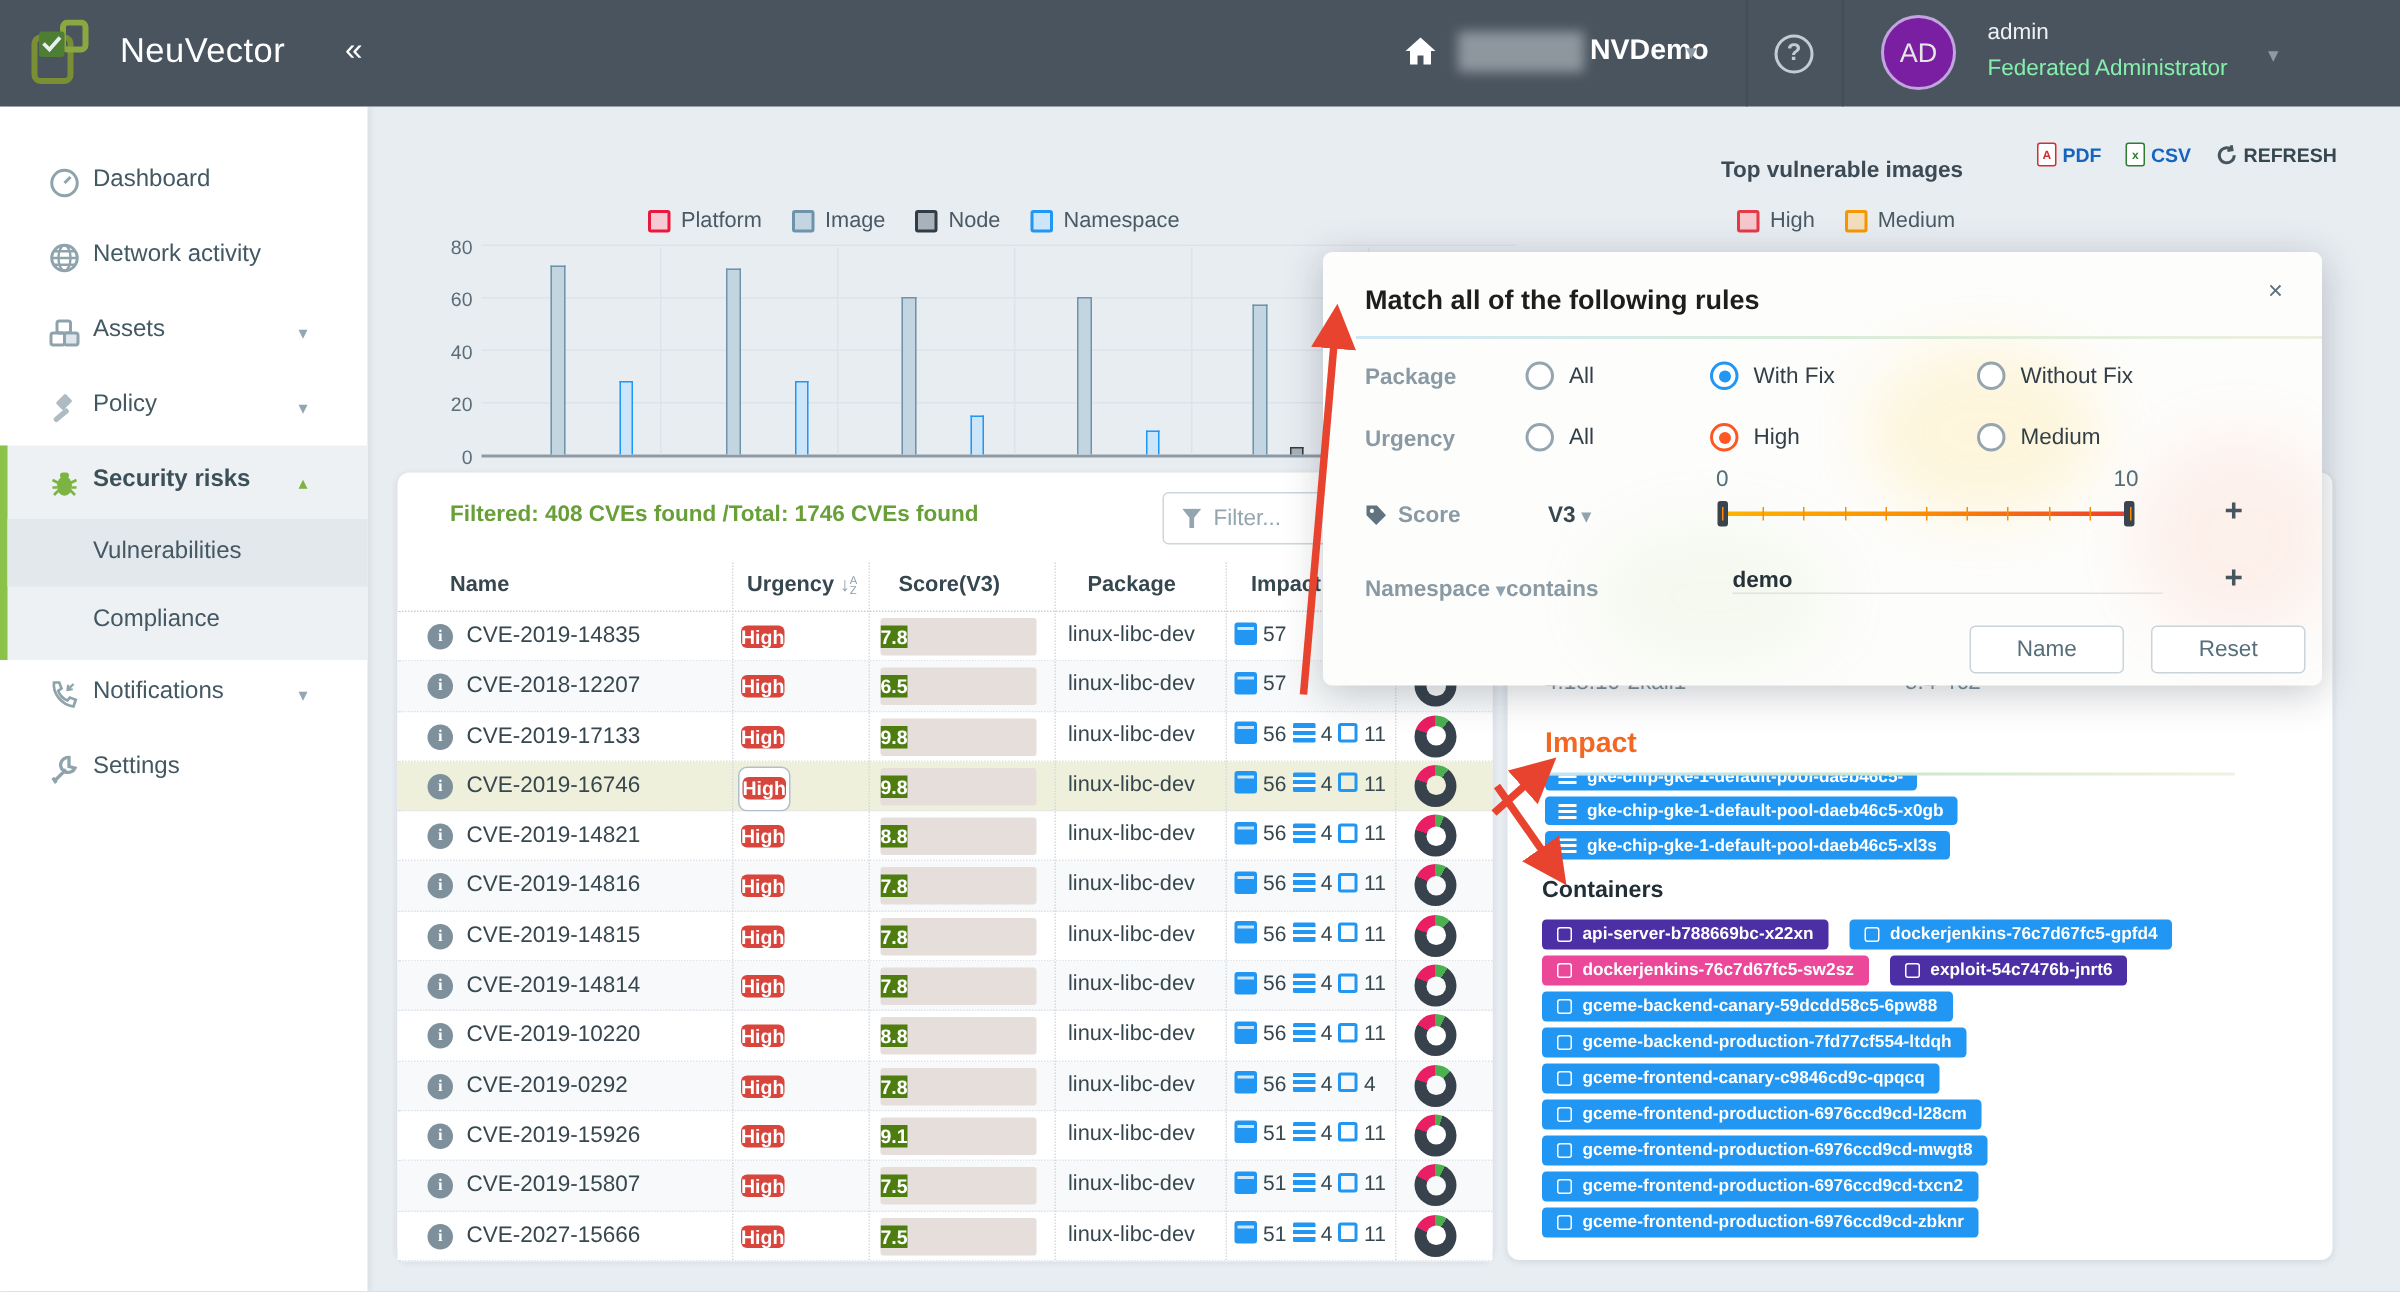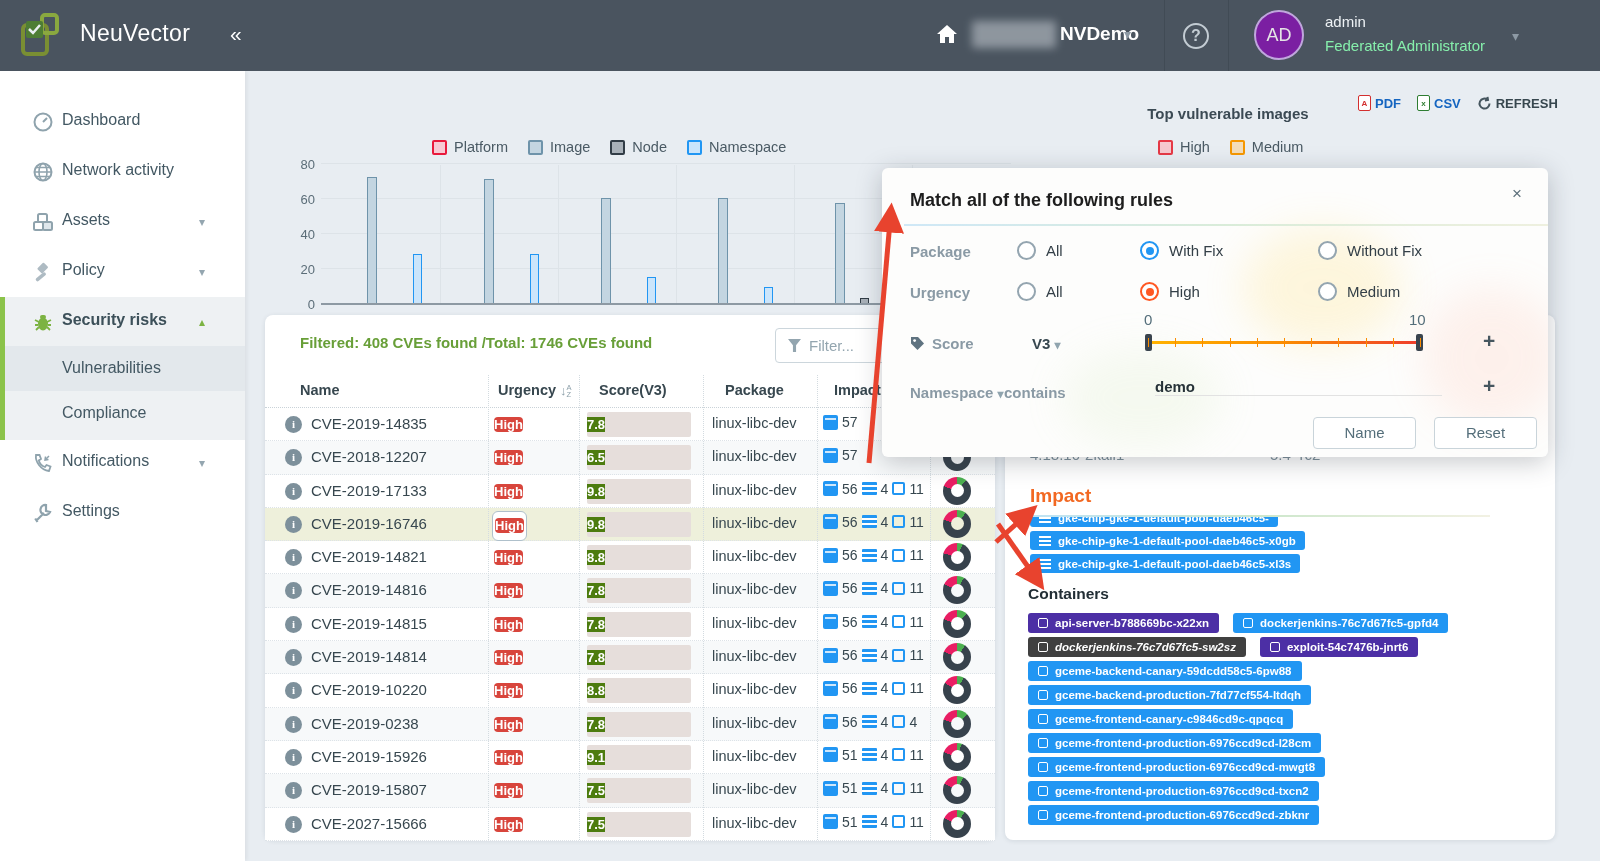--- a/index.html
+++ b/index.html
@@ -467,21 +467,21 @@
             <span>4</span>
             <span class="ic-cbx"></span>
             <span>11</span>
           </span>
           <span class="donut" style="background:conic-gradient(from 0deg, #4caf50 0deg 28deg, #37424c 28deg 300deg, #e91e63 300deg 360deg)">
             <span class="hole" style="background:#ffffff"></span>
           </span>
         </div>
         <div class="trow" style="background: rgb(247, 249, 250);">
           <span class="info-ic">i</span>
-          <span class="cve">CVE-2019-0238</span>
+          <span class="cve">CVE-2019-0292</span>
           <span class="badge-wrap "><span class="u-badge">High</span></span>
           <span class="score-bar"><span class="score-fill" style="width:81.12px">7.8</span></span>
           <span class="pkg">linux-libc-dev</span>
           <span class="impact-cell">
             <span class="ic-img"></span>
             <span>56</span>
             <span class="ic-stack"></span>
             <span>4</span>
             <span class="ic-cbx"></span>
             <span>4</span>
@@ -569,21 +569,21 @@
     <div class="containers-h">Containers</div>
     <div id="ct-badges">
         <div class="c-badge" style="background: rgb(76, 47, 165);">
           <span class="wcbx"></span>
           <span>api-server-b788669bc-x22xn</span>
         </div>
         <div class="c-badge" style="background: rgb(33, 150, 243);">
           <span class="wcbx"></span>
           <span>dockerjenkins-76c7d67fc5-gpfd4</span>
         </div>
-        <div class="c-badge" style="background: #404040; font-style: italic;">
+        <div class="c-badge" style="background: #ec4899;">
           <span class="wcbx"></span>
           <span>dockerjenkins-76c7d67fc5-sw2sz</span>
         </div>
         <div class="c-badge" style="background: rgb(76, 47, 165);">
           <span class="wcbx"></span>
           <span>exploit-54c7476b-jnrt6</span>
         </div>
         <div class="c-badge" style="background: rgb(33, 150, 243);">
           <span class="wcbx"></span>
           <span>gceme-backend-canary-59dcdd58c5-6pw88</span>

